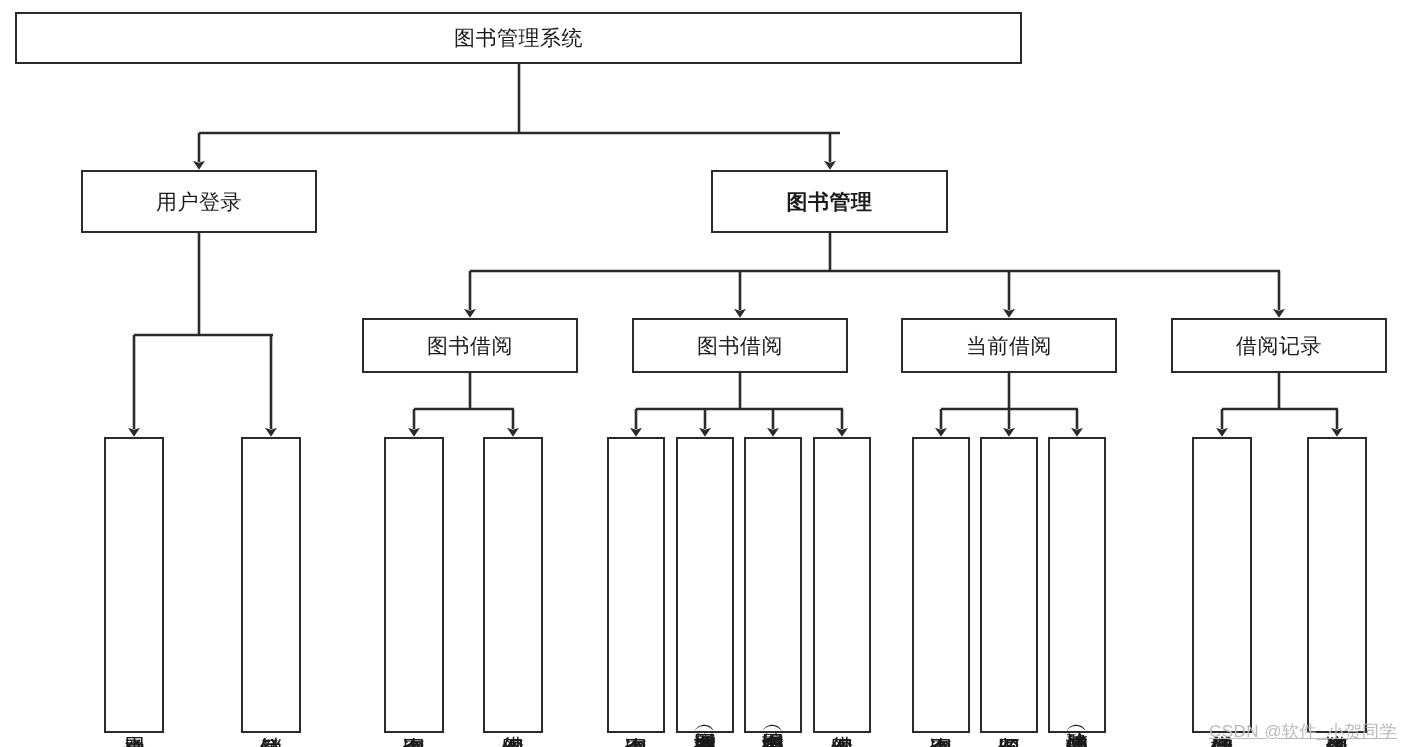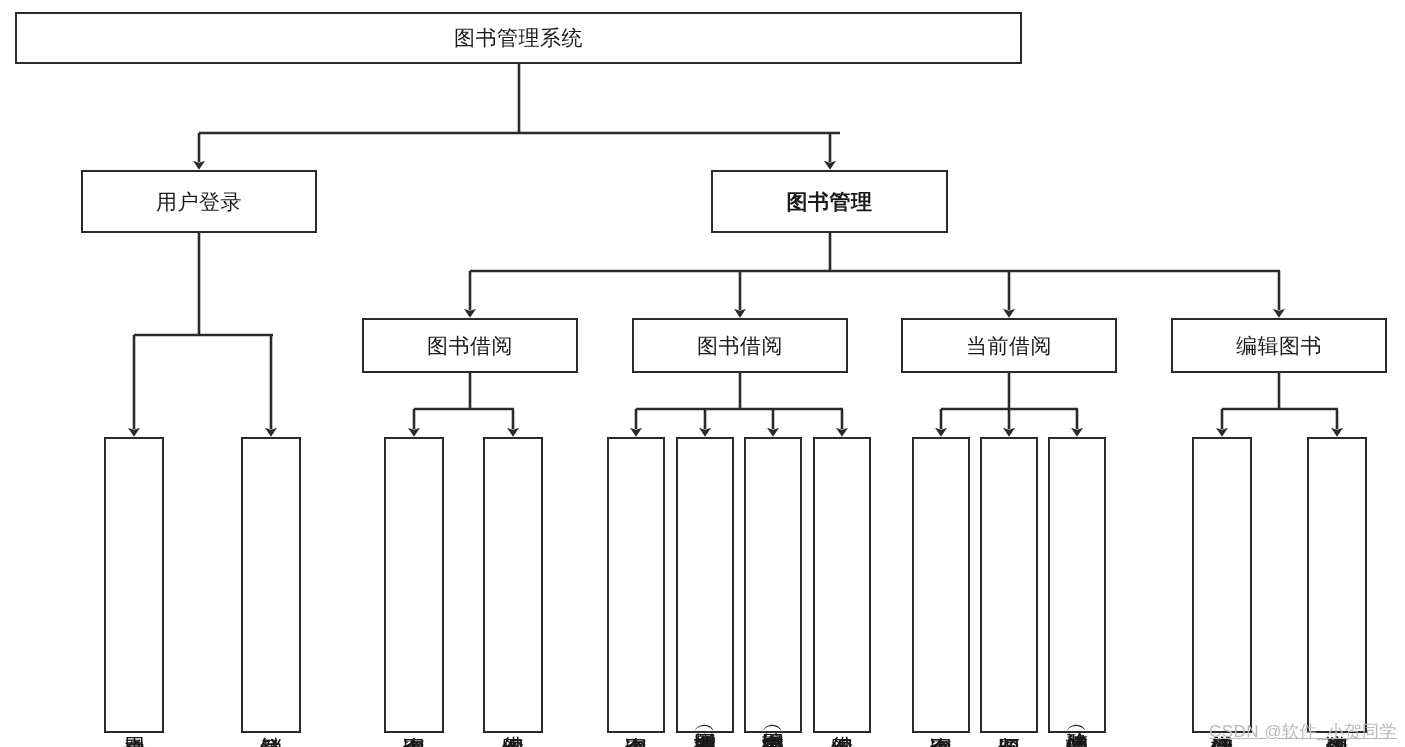--- a/index.html
+++ b/index.html
@@ -143,21 +143,21 @@
   <div class="node node-h" style="left:362px; top:318px; width:216px; height:55px;">
     <span>图书借阅</span>
   </div>
   <div class="node node-h" style="left:632px; top:318px; width:216px; height:55px;">
     <span>图书借阅</span>
   </div>
   <div class="node node-h" style="left:901px; top:318px; width:216px; height:55px;">
     <span>当前借阅</span>
   </div>
   <div class="node node-h" style="left:1171px; top:318px; width:216px; height:55px;">
-    <span>编辑图书</span>
+    <span>借阅记录</span>
   </div>
 
   <div class="node node-v" style="left:104px; top:437px; width:60px; height:296px;">
     <span class="vtext">用户登录</span>
   </div>
   <div class="node node-v" style="left:241px; top:437px; width:60px; height:296px;">
     <span class="vtext">注销登录</span>
   </div>
 
   <div class="node node-v" style="left:384px; top:437px; width:60px; height:296px;">

